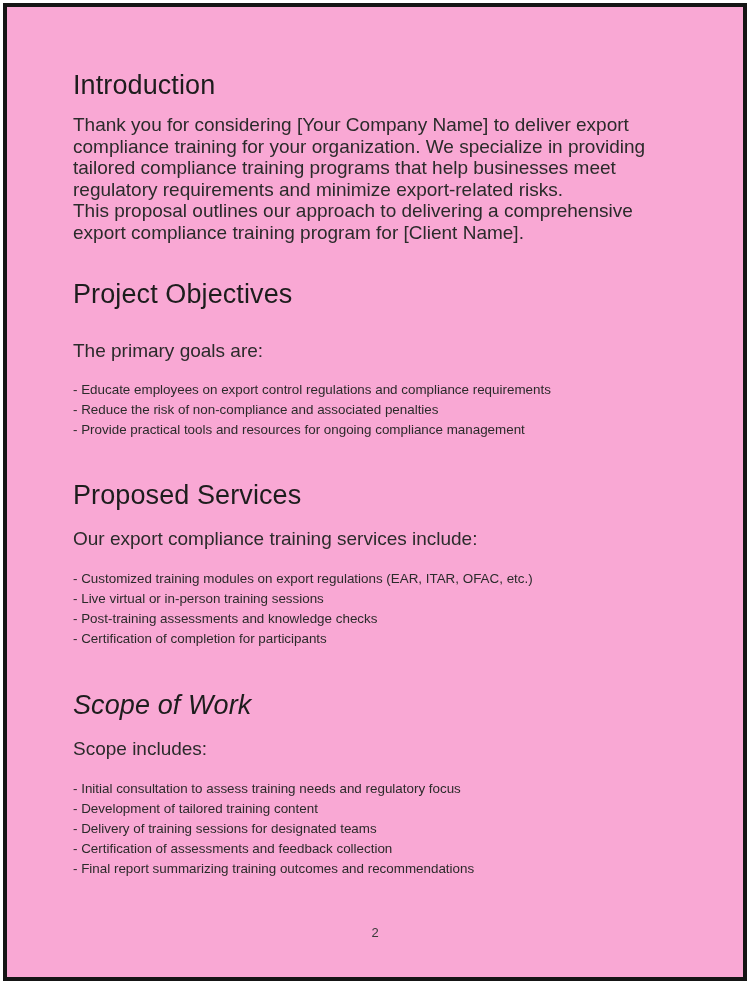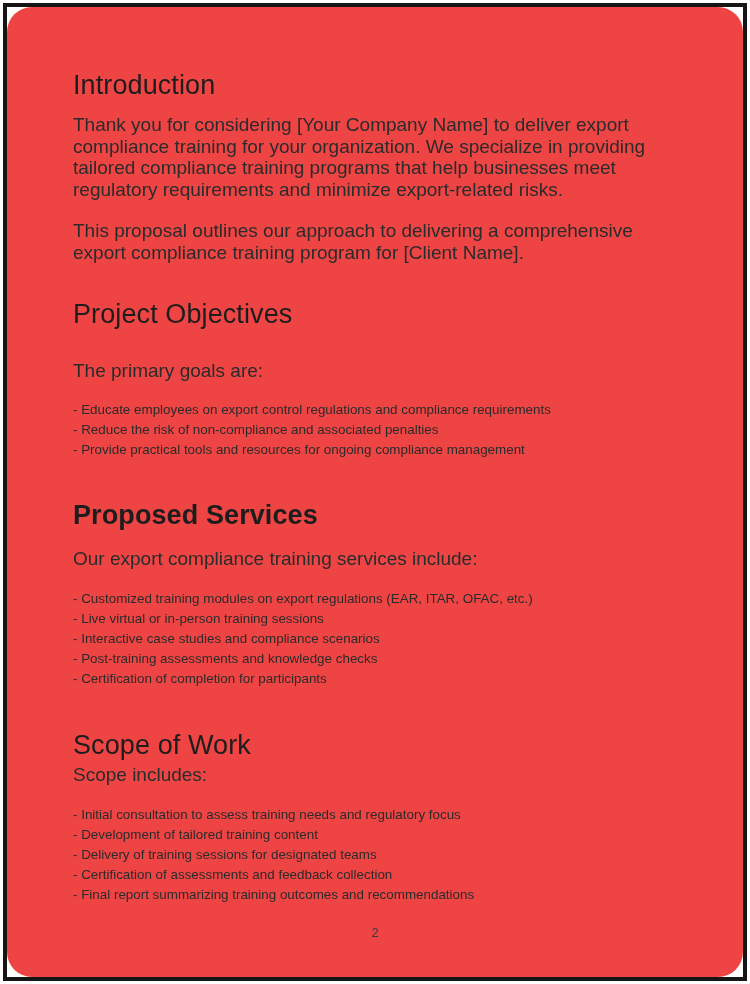--- a/index.html
+++ b/index.html
@@ -28,24 +28,23 @@
     box-sizing: border-box;
     pointer-events: none;
   }
 
   .page-body {
     position: absolute;
     left: 7px;
     top: 7px;
     right: 7px;
     bottom: 7px;
-    background: #ef4444;
+    background: #f9a8d4;
     box-sizing: border-box;
     overflow: hidden;
-    border-radius: 25px;
   }
 
   .content {
     position: absolute;
     left: 66px;
     top: 63px;
     width: 596px;
     font-family: "Liberation Sans", sans-serif;
     color: #2b2b2b;
   }
@@ -65,37 +64,36 @@
   }
 
   .heading-objectives {
     margin-top: 36px;
     margin-bottom: 29px;
   }
 
   .heading-services {
     margin-top: 40px;
     margin-bottom: 17px;
-    font-weight: bold;
   }
 
   .heading-scope {
     margin-top: 41px;
-    margin-bottom: 3px;
+    margin-bottom: 17px;
+    font-style: italic;
   }
 
   .doc-para {
     font-size: 19px;
     line-height: 21.5px;
     margin: 0;
     color: #2b2b2b;
   }
 
   .para-gap {
-    margin-top: 20px;
   }
 
   .bullet-list {
     list-style: none;
     margin: 0;
     padding: 0;
     margin-top: 19px;
   }
 
   .bullet-item {
@@ -143,21 +141,20 @@
         <li class="bullet-item">- Provide practical tools and resources for ongoing compliance management</li>
       </ul>
 
       <h1 class="doc-heading heading-services">Proposed Services</h1>
 
       <p class="doc-para">Our export compliance training services include:</p>
 
       <ul class="bullet-list">
         <li class="bullet-item">- Customized training modules on export regulations (EAR, ITAR, OFAC, etc.)</li>
         <li class="bullet-item">- Live virtual or in-person training sessions</li>
-        <li class="bullet-item">- Interactive case studies and compliance scenarios</li>
         <li class="bullet-item">- Post-training assessments and knowledge checks</li>
         <li class="bullet-item">- Certification of completion for participants</li>
       </ul>
 
       <h1 class="doc-heading heading-scope">Scope of Work</h1>
 
       <p class="doc-para">Scope includes:</p>
 
       <ul class="bullet-list">
         <li class="bullet-item">- Initial consultation to assess training needs and regulatory focus</li>

